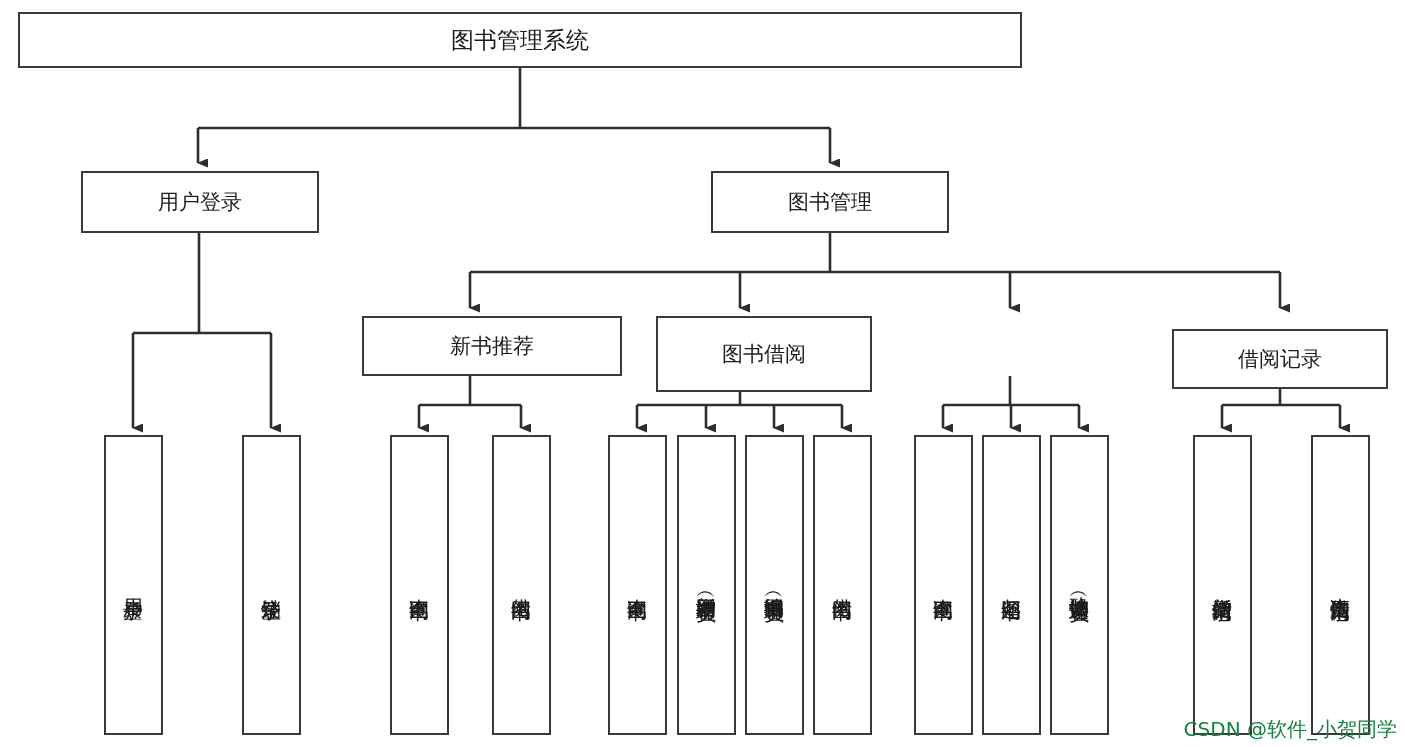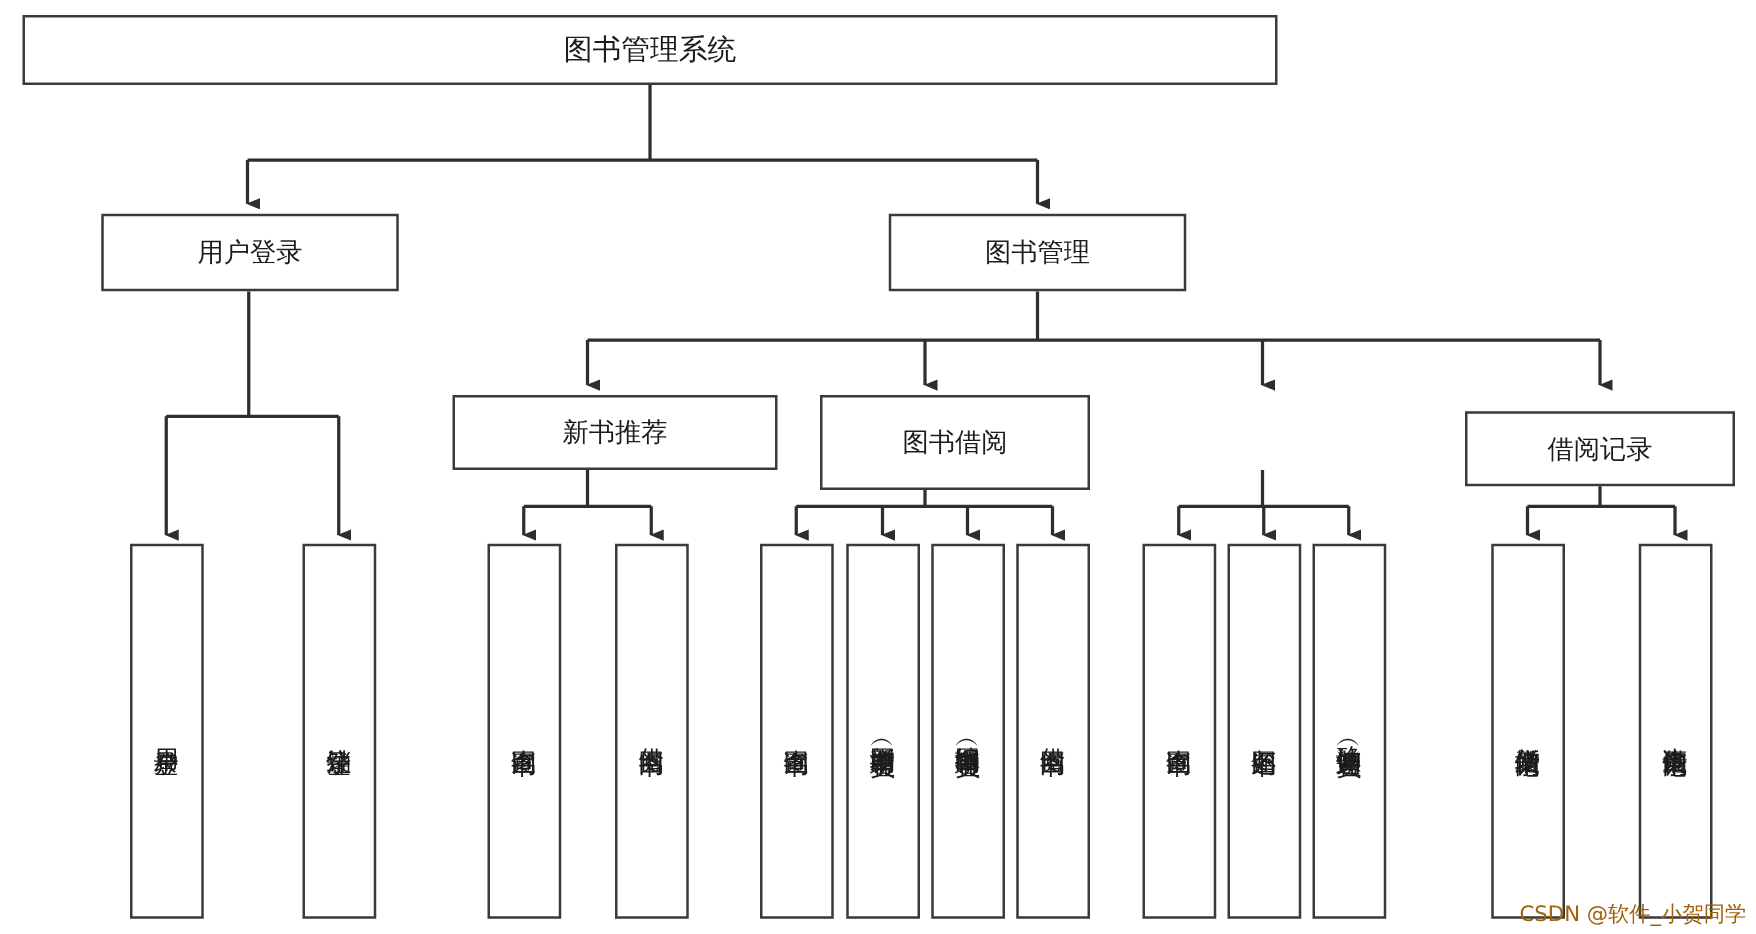--- a/index.html
+++ b/index.html
@@ -52,22 +52,22 @@
     writing-mode: vertical-rl;
     text-orientation: upright;
     font-size: 20px;
     letter-spacing: 1px;
     line-height: 1.0;
   }
   .watermark {
     position: absolute;
     right: 8px;
     bottom: 4px;
-    font-size: 17px;
-    color: #a16207;
+    font-size: 20px;
+    color: #15803d;
     white-space: nowrap;
     pointer-events: none;
   }
 </style>
 </head>
 <body>
 
 <div id="diagram-root">
 
   <svg id="tree-svg" viewBox="0 0 1405 747" xmlns="http://www.w3.org/2000/svg">

